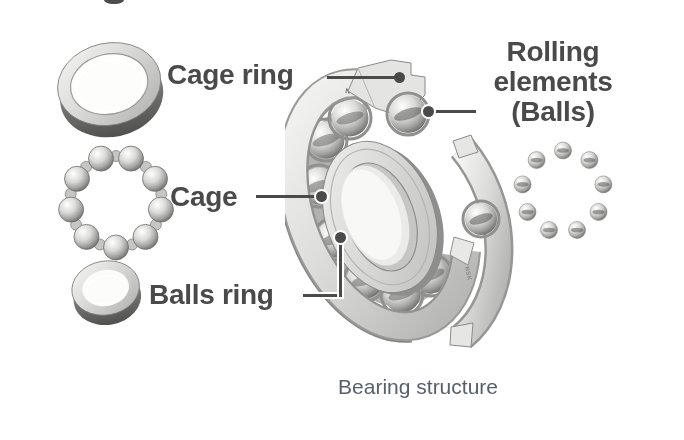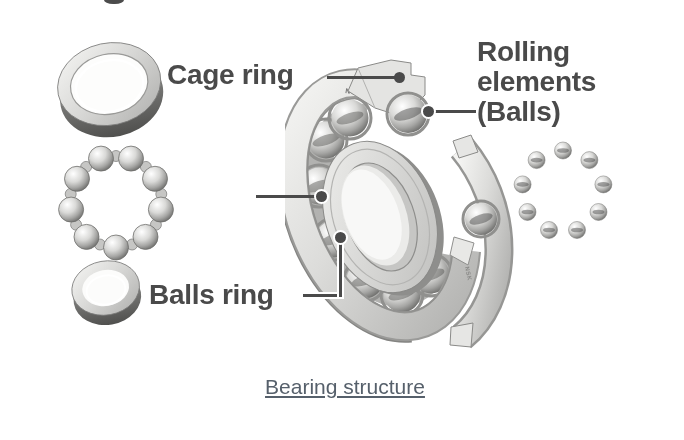--- a/index.html
+++ b/index.html
@@ -5,28 +5,28 @@
   html,body{margin:0;padding:0;background:#fff;}
   .stage{
     position:relative;width:684px;height:440px;background:#ffffff;
     overflow:hidden;font-family:"Liberation Sans",sans-serif;
   }
   .stage svg{position:absolute;}
   .part-label{
     position:absolute;font-weight:700;font-size:28px;line-height:30px;
     color:#4a4a4a;letter-spacing:-0.3px;white-space:nowrap;
   }
-  .part-label.wrap{white-space:normal;}
+  .part-label.wrap{white-space:normal;text-align:center;}
   .leader{position:absolute;background:#4a4a4a;z-index:6;}
   .leader.cased{box-shadow:0 0 0 2px #ffffff;}
   .dot{position:absolute;width:11px;height:11px;background:#4a4a4a;border-radius:50%;z-index:7;}
   .dot.ringed{border:2px solid #ffffff;}
   .caption{
-    position:absolute;left:192px;top:374px;width:306px;text-align:center;
-    font-size:21px;line-height:26px;color:#56606b;text-decoration:underline;
+    position:absolute;left:192px;top:374px;width:306px;text-align:right;
+    font-size:21px;line-height:26px;color:#56606b;
   }
   .fragment{
     position:absolute;left:104px;top:0;width:20px;height:4px;background:#4c4c4c;
     border-radius:0 0 9px 9px / 0 0 4px 4px;
   }
   .nsk{font-weight:700;letter-spacing:0.5px;}
 </style>
 </head>
 <body>
 
@@ -230,20 +230,21 @@
           <circle r="8.5" fill="url(#ballG)" stroke="#787876" stroke-width="0.5"></circle>
           <ellipse rx="6" ry="2.3" fill="#3f3f3d" opacity="0.45"></ellipse>
         </g>
     </g>
   </svg>
 
   <div class="part-label" style="left:167px;top:60px">Cage ring</div>
   <div class="leader" style="left:327px;top:76px;width:70px;height:3px"></div>
   <div class="dot" style="left:394px;top:72px"></div>
 
+  <div class="part-label" style="left:170px;top:182px">Cage</div>
   <div class="leader" style="left:256px;top:195px;width:62px;height:3px"></div>
   <div class="dot ringed" style="left:314px;top:189px"></div>
 
   <div class="part-label" style="left:149px;top:280px">Balls ring</div>
   <div class="leader cased" style="left:303px;top:294px;width:39px;height:3px"></div>
   <div class="leader cased" style="left:339px;top:239px;width:3px;height:58px"></div>
   <div class="dot ringed" style="left:333px;top:230px"></div>
 
   <div class="part-label wrap" style="left:477px;top:37px;width:152px">Rolling elements (Balls)</div>
   <div class="leader" style="left:433px;top:110px;width:43px;height:3px"></div>

